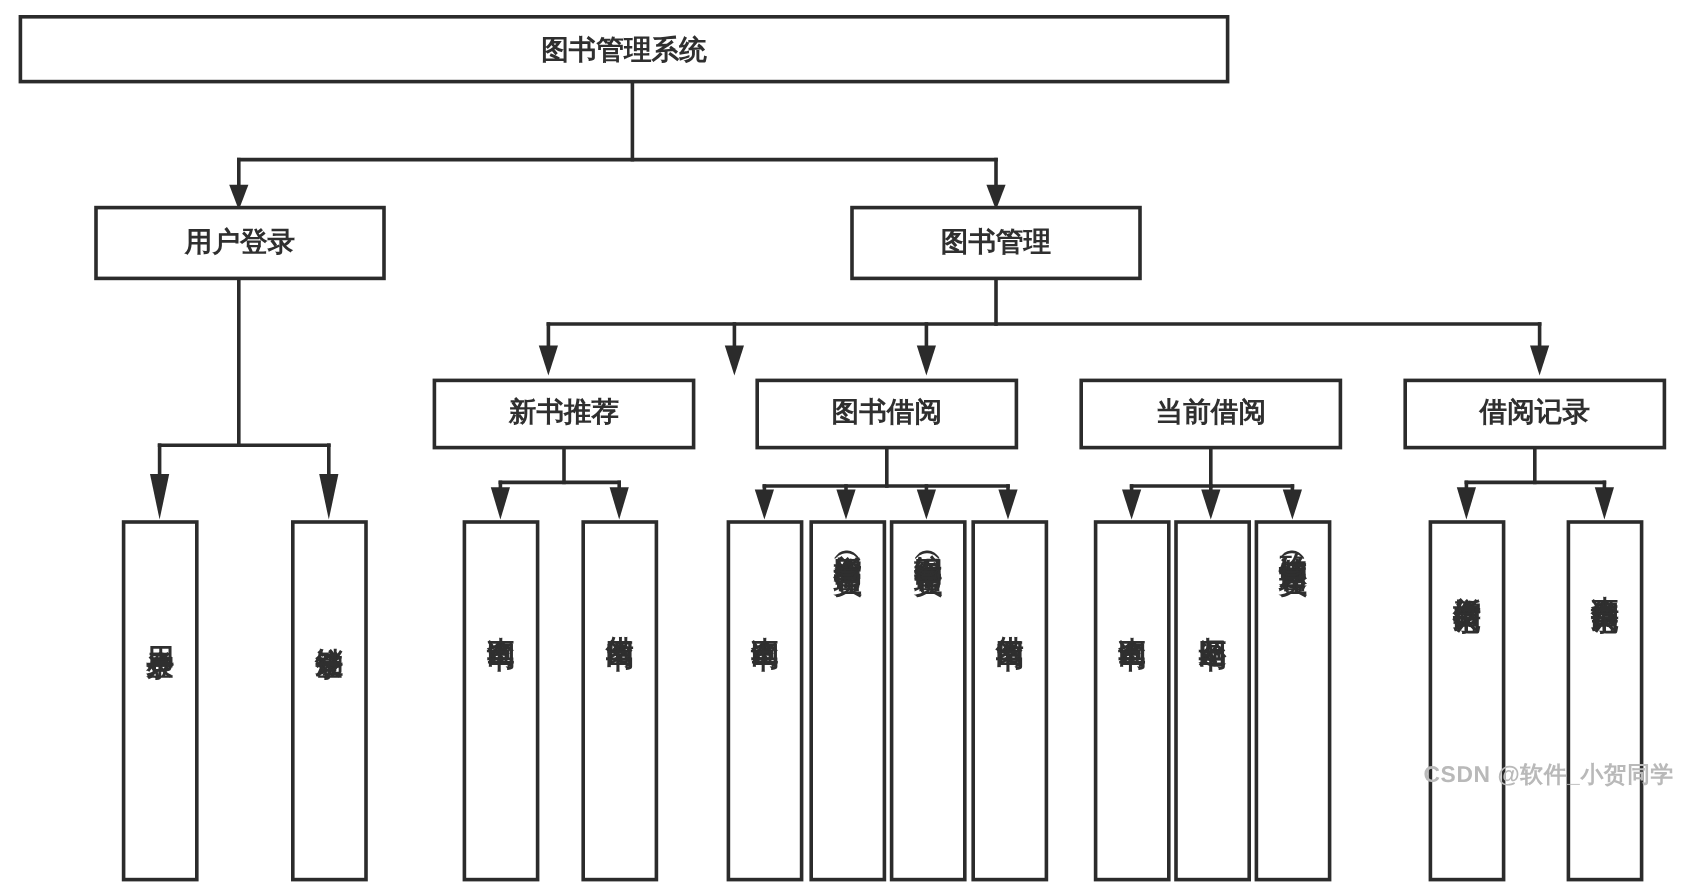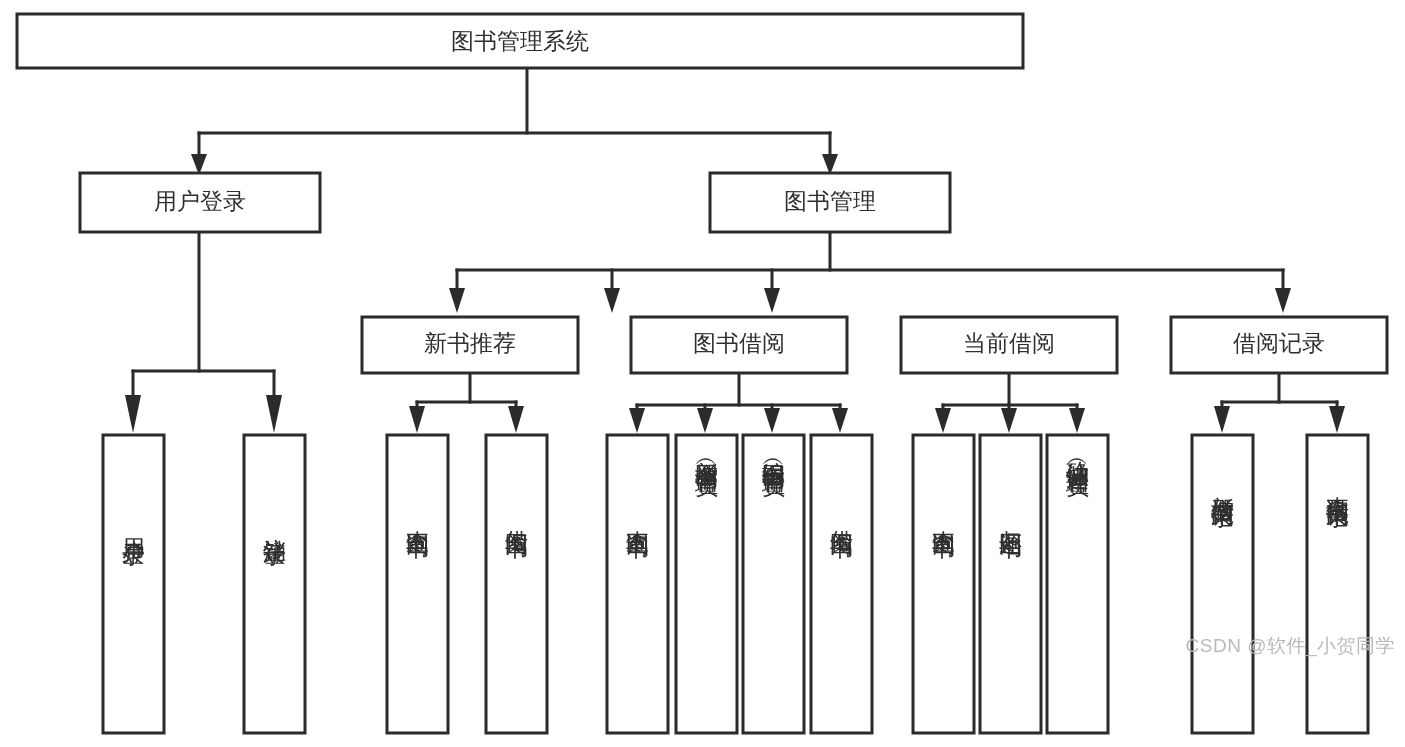--- a/index.html
+++ b/index.html
@@ -11,20 +11,21 @@
     width: 1405px;
     height: 747px;
     font-family: "Liberation Sans", "DejaVu Sans", sans-serif;
     overflow: hidden;
     position: relative;
   }
   #diagram-root {
     position: relative;
     width: 1405px;
     height: 665px;
+    font-weight: bold;
   }
   svg#tree-svg {
     position: absolute;
     top: 0;
     left: 0;
     width: 1405px;
     height: 747px;
   }
   .node-box {
     fill: #ffffff;

